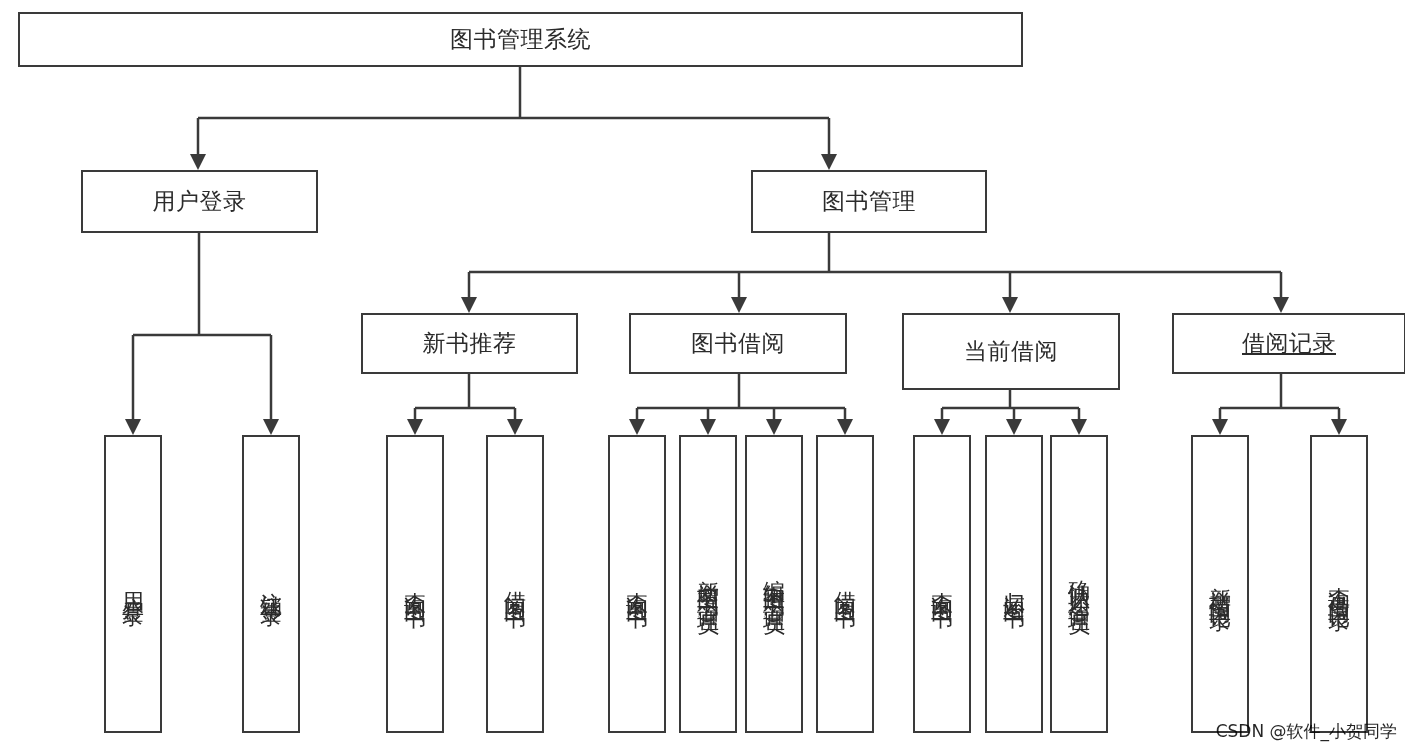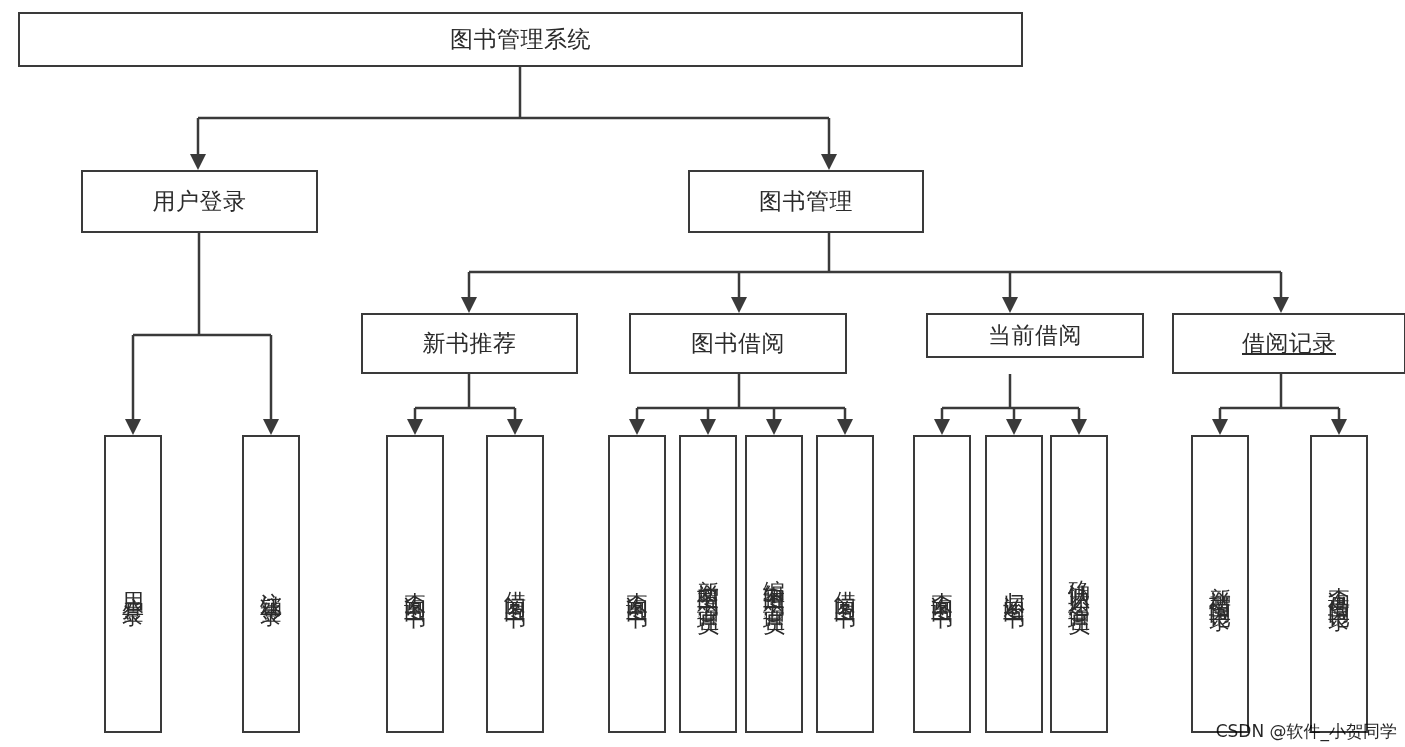--- a/index.html
+++ b/index.html
@@ -123,30 +123,30 @@
       <polygon points="1331,419 1347,419 1339,435" fill="#3a3a3a"></polygon>
     </svg>
 
   <div id="nodes">
       <div class="node horiz" style="left: 18px; top: 12px; width: 1005px; height: 55px;">
         <span class="htext">图书管理系统</span>
       </div>
       <div class="node horiz" style="left: 81px; top: 170px; width: 237px; height: 63px;">
         <span class="htext">用户登录</span>
       </div>
-      <div class="node horiz" style="left: 688px; top: 170px; width: 236px; height: 63px;">
+      <div class="node horiz" style="left: 751px; top: 170px; width: 236px; height: 63px;">
         <span class="htext">图书管理</span>
       </div>
       <div class="node horiz" style="left: 361px; top: 313px; width: 217px; height: 61px;">
         <span class="htext">新书推荐</span>
       </div>
       <div class="node horiz" style="left: 629px; top: 313px; width: 218px; height: 61px;">
         <span class="htext">图书借阅</span>
       </div>
-      <div class="node horiz" style="left: 902px; top: 313px; width: 218px; height: 45px; margin-left: 24px;">
+      <div class="node horiz" style="left: 902px; top: 313px; width: 218px; height: 77px;">
         <span class="htext">当前借阅</span>
       </div>
       <div class="node horiz" style="left: 1172px; top: 313px; width: 234px; height: 61px; text-decoration: underline;">
         <span class="htext">借阅记录</span>
       </div>
       <div class="node vert" style="left: 104px; top: 435px; width: 58px; height: 298px;">
         <span class="vtext">用户登录</span>
       </div>
       <div class="node vert" style="left: 242px; top: 435px; width: 58px; height: 298px;">
         <span class="vtext">注销登录</span>

